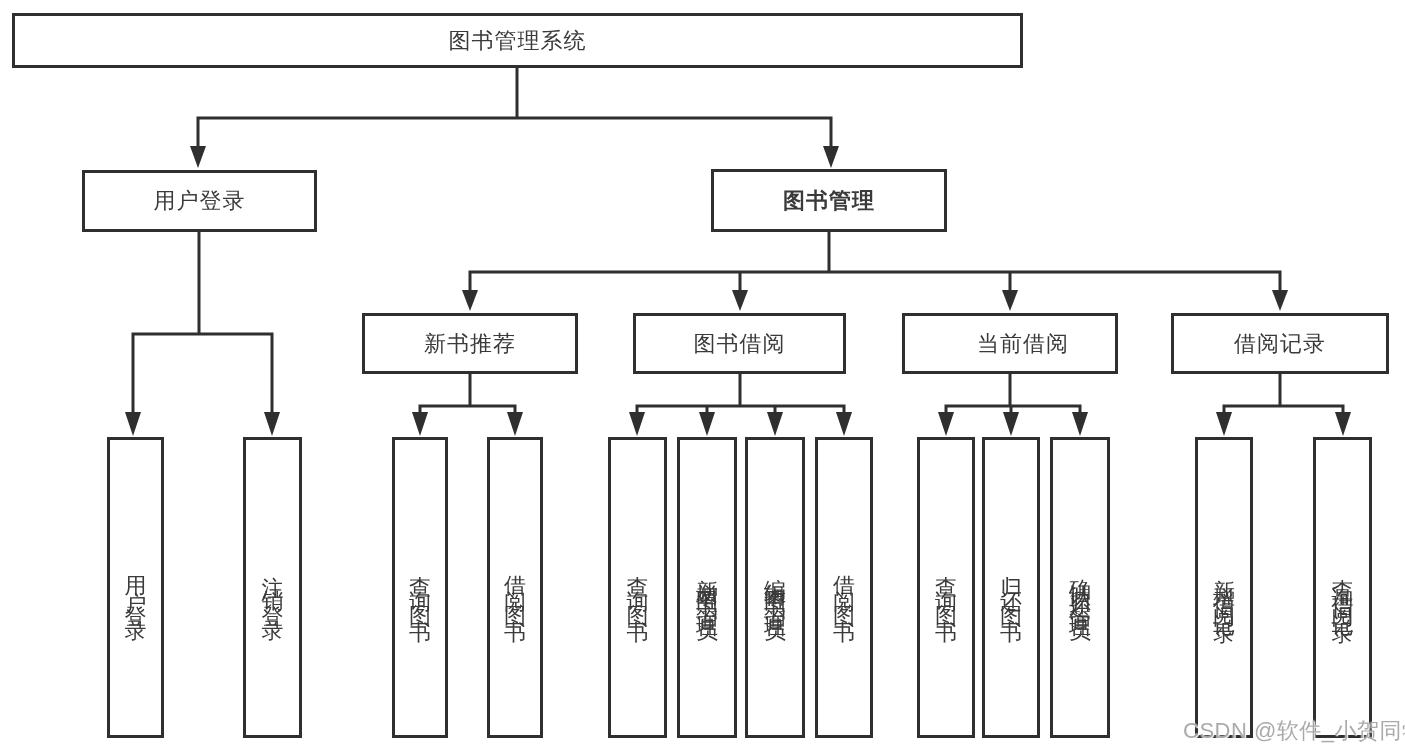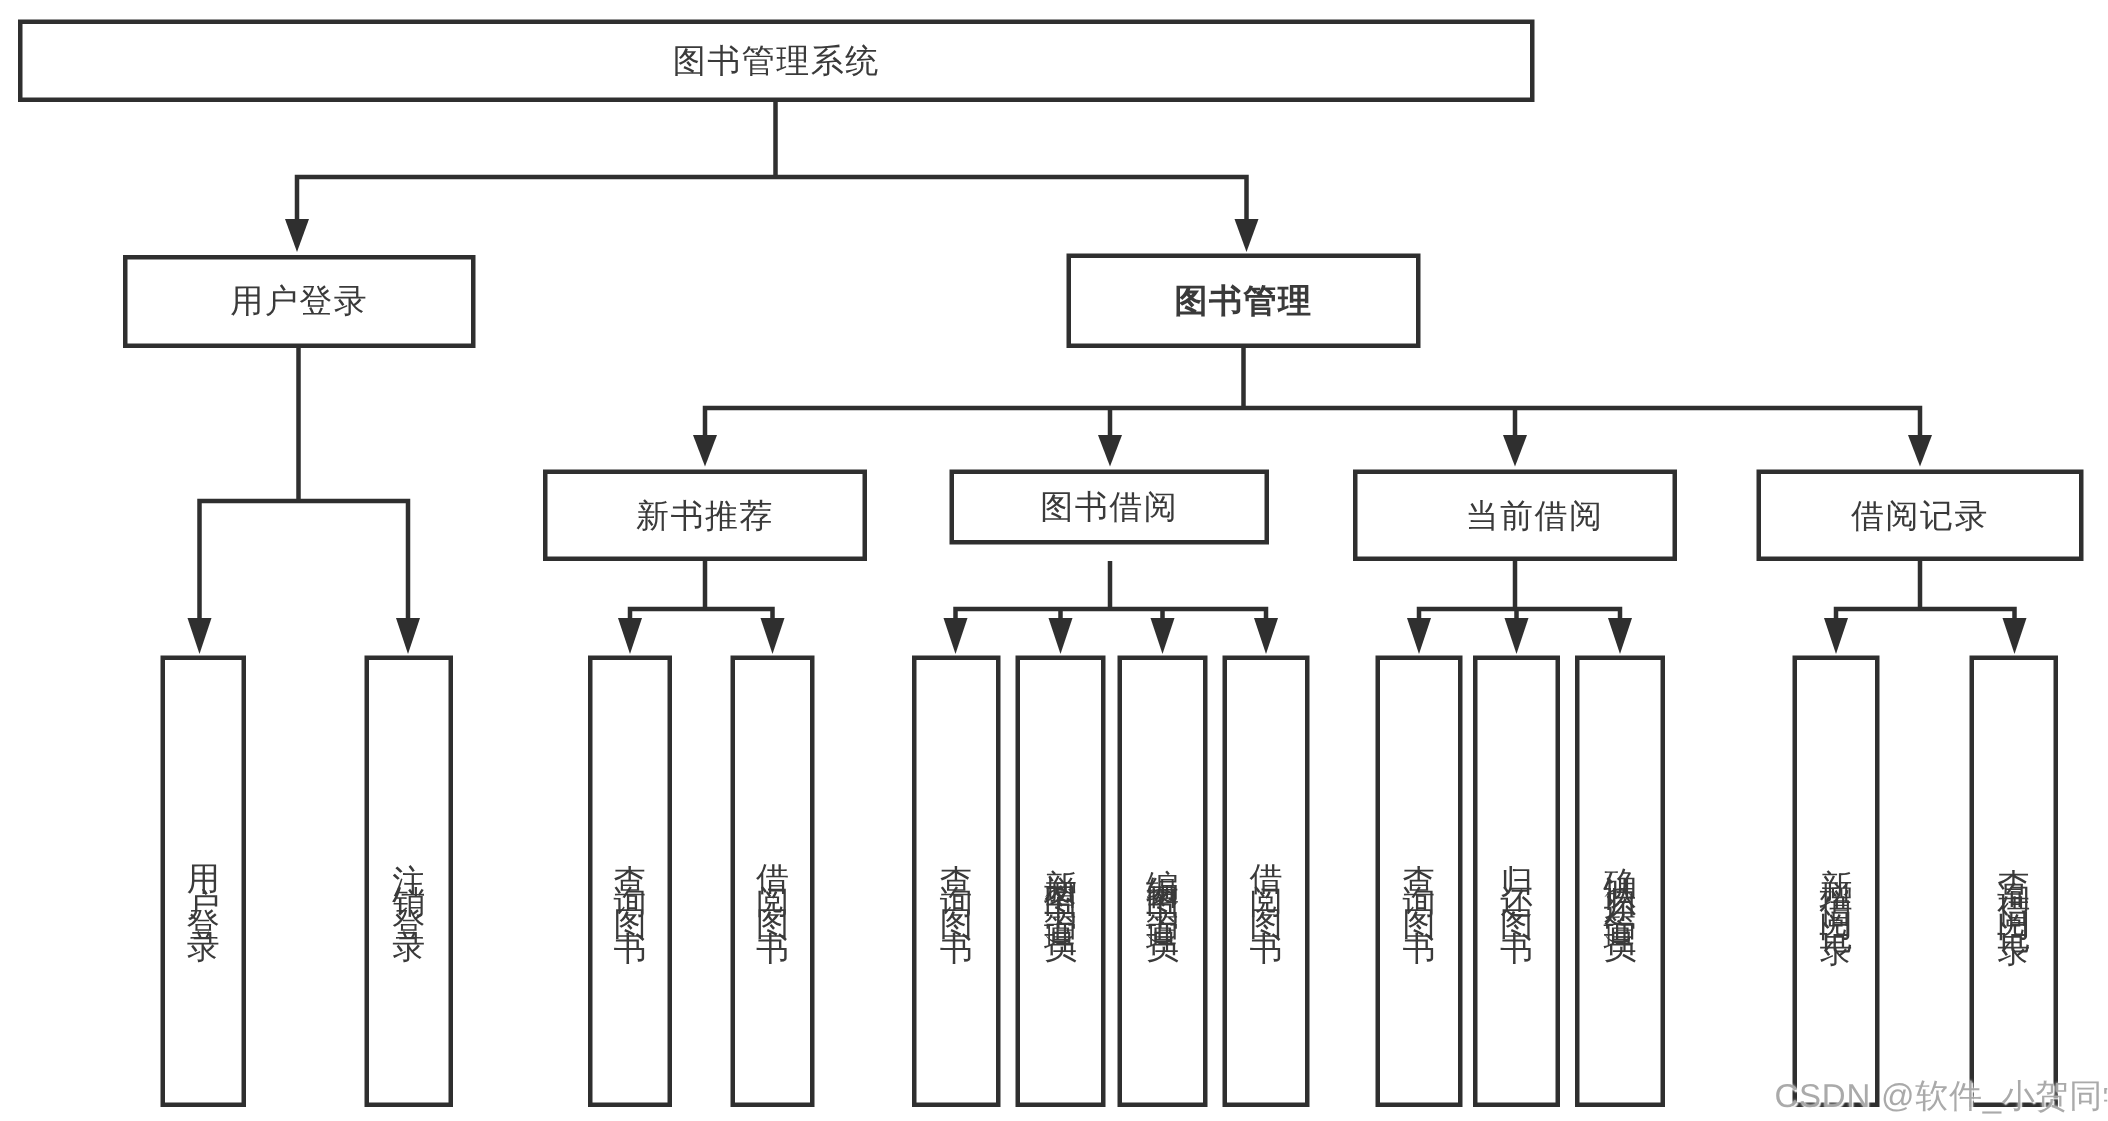--- a/index.html
+++ b/index.html
@@ -97,21 +97,21 @@
       <polygon points="1343,436 1335,412 1351,412"></polygon>
     </g>
   </svg>
 
   <div class="box" style="left:12px; top:13px; width:1011px; height:55px;">图书管理系统</div>
 
   <div class="box" style="left:82px; top:170px; width:235px; height:62px;">用户登录</div>
   <div class="box" style="left:711px; top:169px; width:236px; height:63px;font-weight:bold;">图书管理</div>
 
   <div class="box" style="left:362px; top:313px; width:216px; height:61px;">新书推荐</div>
-  <div class="box" style="left:633px; top:313px; width:213px; height:50px;">图书借阅</div>
+  <div class="box" style="left:633px; top:313px; width:213px; height:61px;">图书借阅</div>
   <div class="box" style="left:902px; top:313px; width:216px; height:61px;padding-left:26px;">当前借阅</div>
   <div class="box" style="left:1171px; top:313px; width:218px; height:61px;">借阅记录</div>
 
   <div class="box vbox ls4" style="left:107px; top:437px; width:57px; height:301px;">用户登录</div>
   <div class="box vbox ls4" style="left:243px; top:437px; width:59px; height:301px;">注销登录</div>
 
   <div class="box vbox ls4" style="left:392px; top:437px; width:56px; height:301px;">查询图书</div>
   <div class="box vbox ls4" style="left:487px; top:437px; width:56px; height:301px;">借阅图书</div>
 
   <div class="box vbox ls4" style="left:608px; top:437px; width:59px; height:301px;">查询图书</div>

